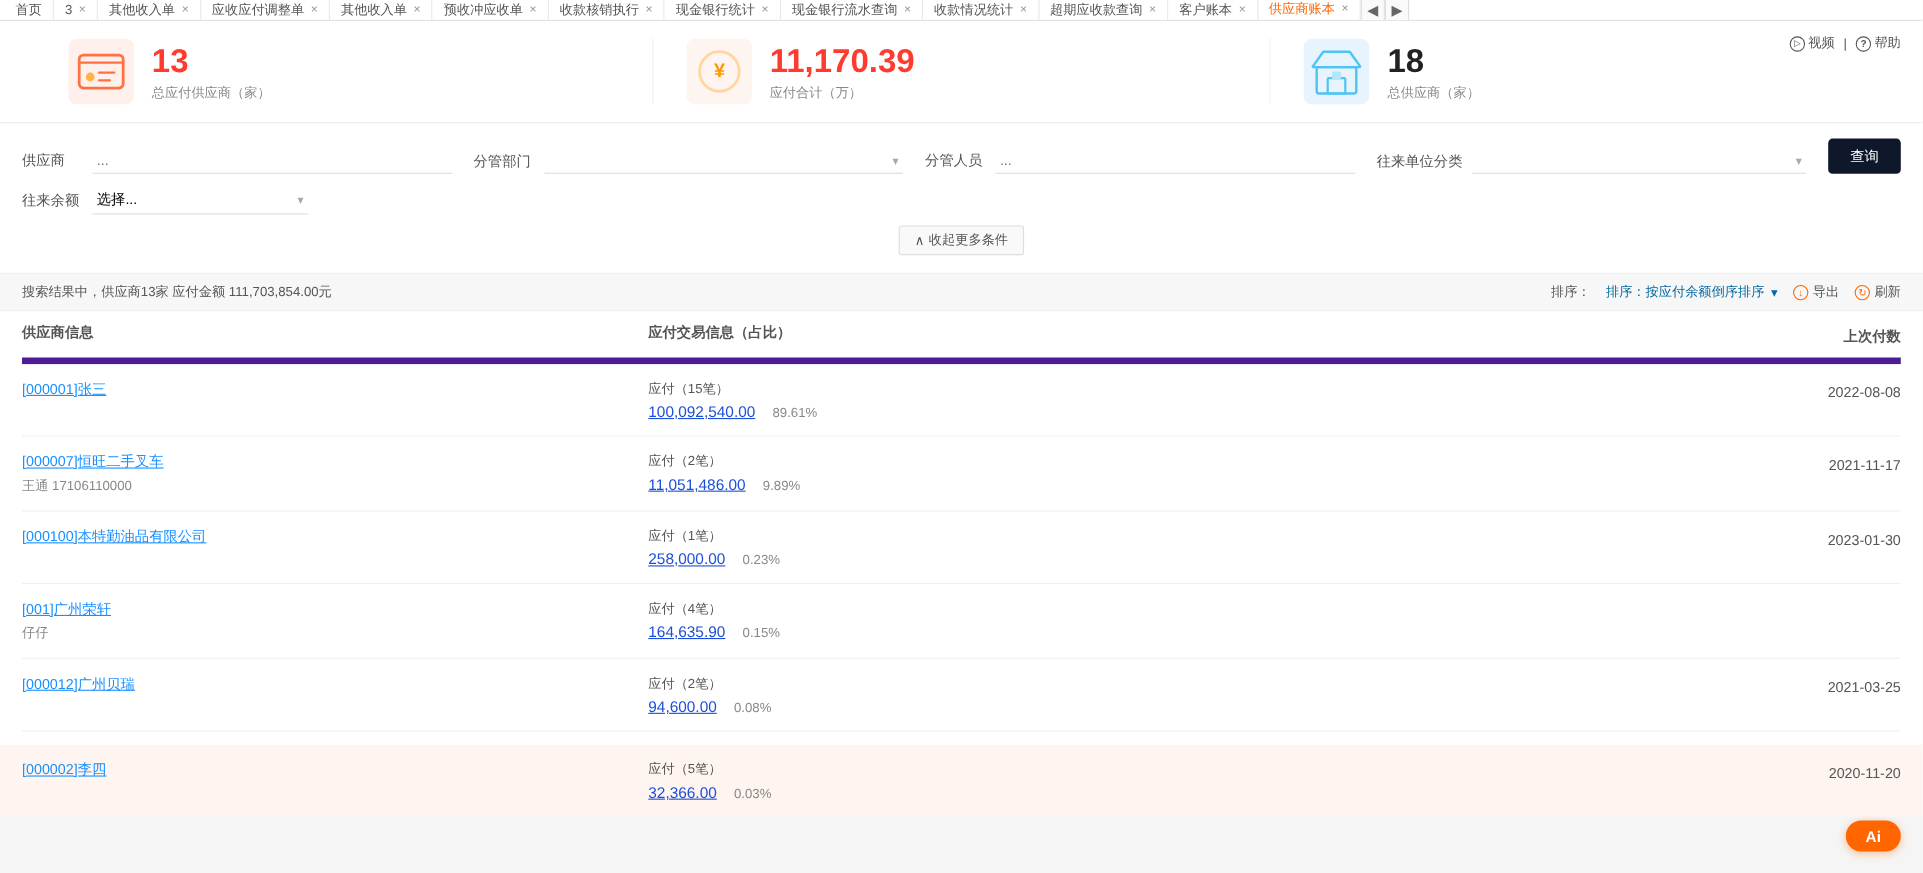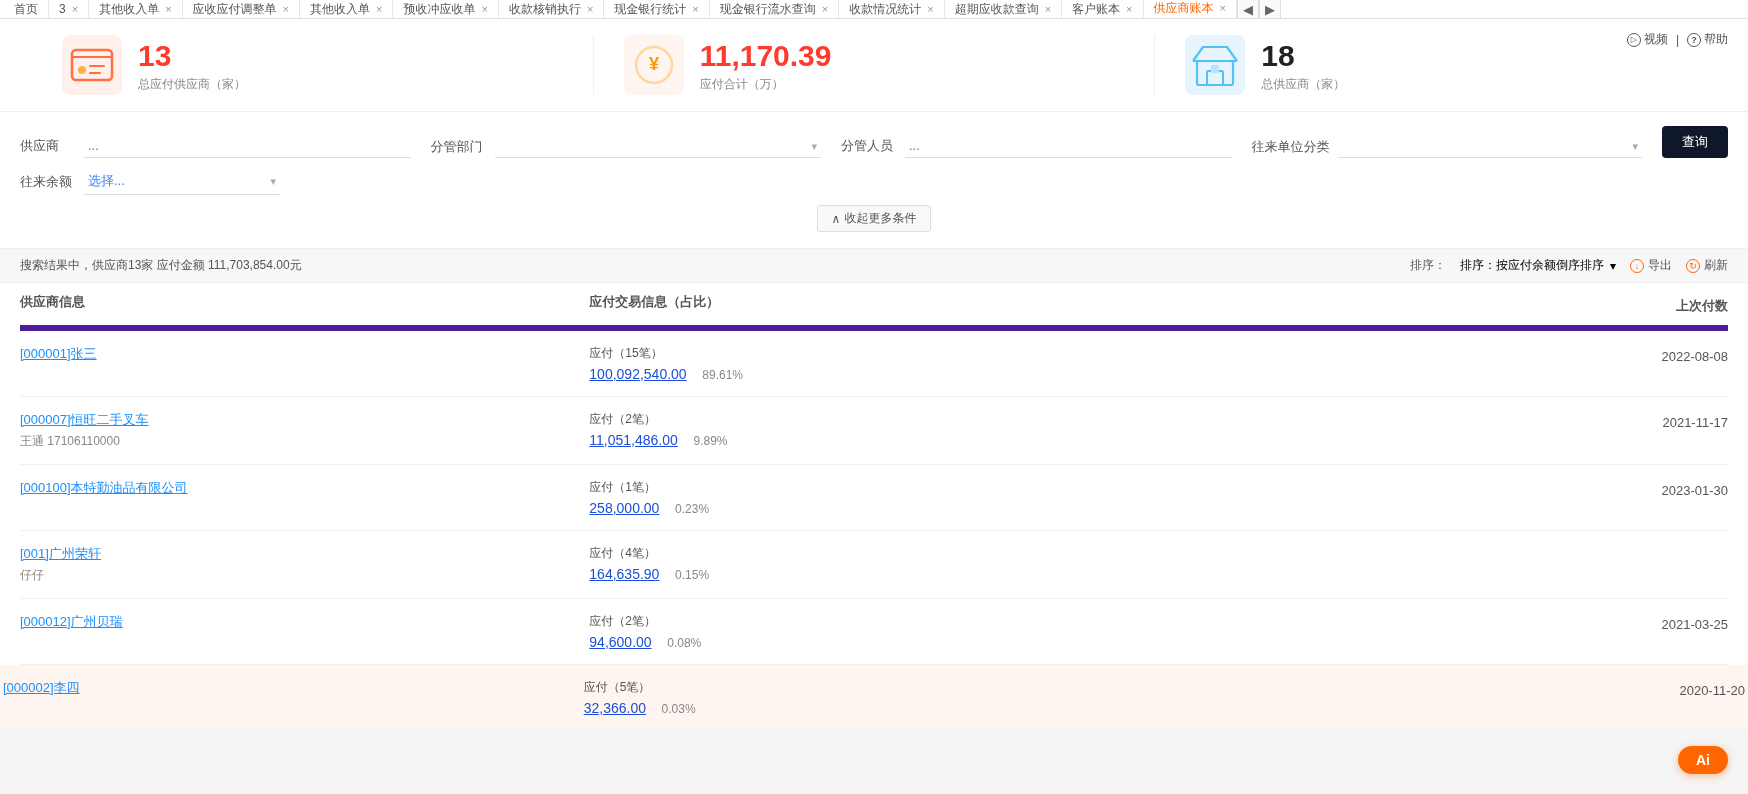--- a/index.html
+++ b/index.html
@@ -137,21 +137,21 @@
       outline: none;
       font-size: 13px;
       padding: 4px 4px;
       background: transparent;
       display: flex;
       align-items: center;
       justify-content: space-between;
       cursor: pointer;
       position: relative;
     }
-    .filter-select-text { color: #3b82f6; flex: 1; }
+    .filter-select-text { color: #000000; flex: 1; }
     .filter-select-arrow { color: #aaa; font-size: 11px; }
     .search-btn {
       background: #0f172a;
       color: #fff;
       border: none;
       border-radius: 4px;
       padding: 7px 20px;
       font-size: 13px;
       cursor: pointer;
       white-space: nowrap;
@@ -183,21 +183,21 @@
       font-size: 12px;
       color: #555;
     }
     .result-bar .result-actions {
       display: flex;
       align-items: center;
       gap: 14px;
     }
     .result-actions .sort-label { color: #555; }
     .result-actions .sort-select {
-      color: #000000;
+      color: #0369a1;
       cursor: pointer;
       display: flex;
       align-items: center;
       gap: 2px;
     }
     .result-actions .action-btn {
       display: flex;
       align-items: center;
       gap: 4px;
       cursor: pointer;
@@ -232,21 +232,21 @@
     .col-lastpay { flex: 2; text-align: right; }
 
     .table-row {
       display: flex;
       padding: 14px 0;
       border-bottom: 1px solid #f0f0f0;
       align-items: flex-start;
       justify-content: flex-end;
     }
     .table-row:last-child { border-bottom: none; }
-    .table-row.highlighted { background: #fff5f0; margin: 0 -20px; padding: 14px 3px; }
+    .table-row.highlighted { background: #fff5f0; margin: 12px -20px; padding: 14px 20px; }
     .col-supplier .sup-link {
       color: #1890ff;
       text-decoration: underline;
       cursor: pointer;
       font-size: 13px;
     }
     .col-supplier .sup-sub {
       font-size: 12px;
       color: #888;
       margin-top: 4px;

